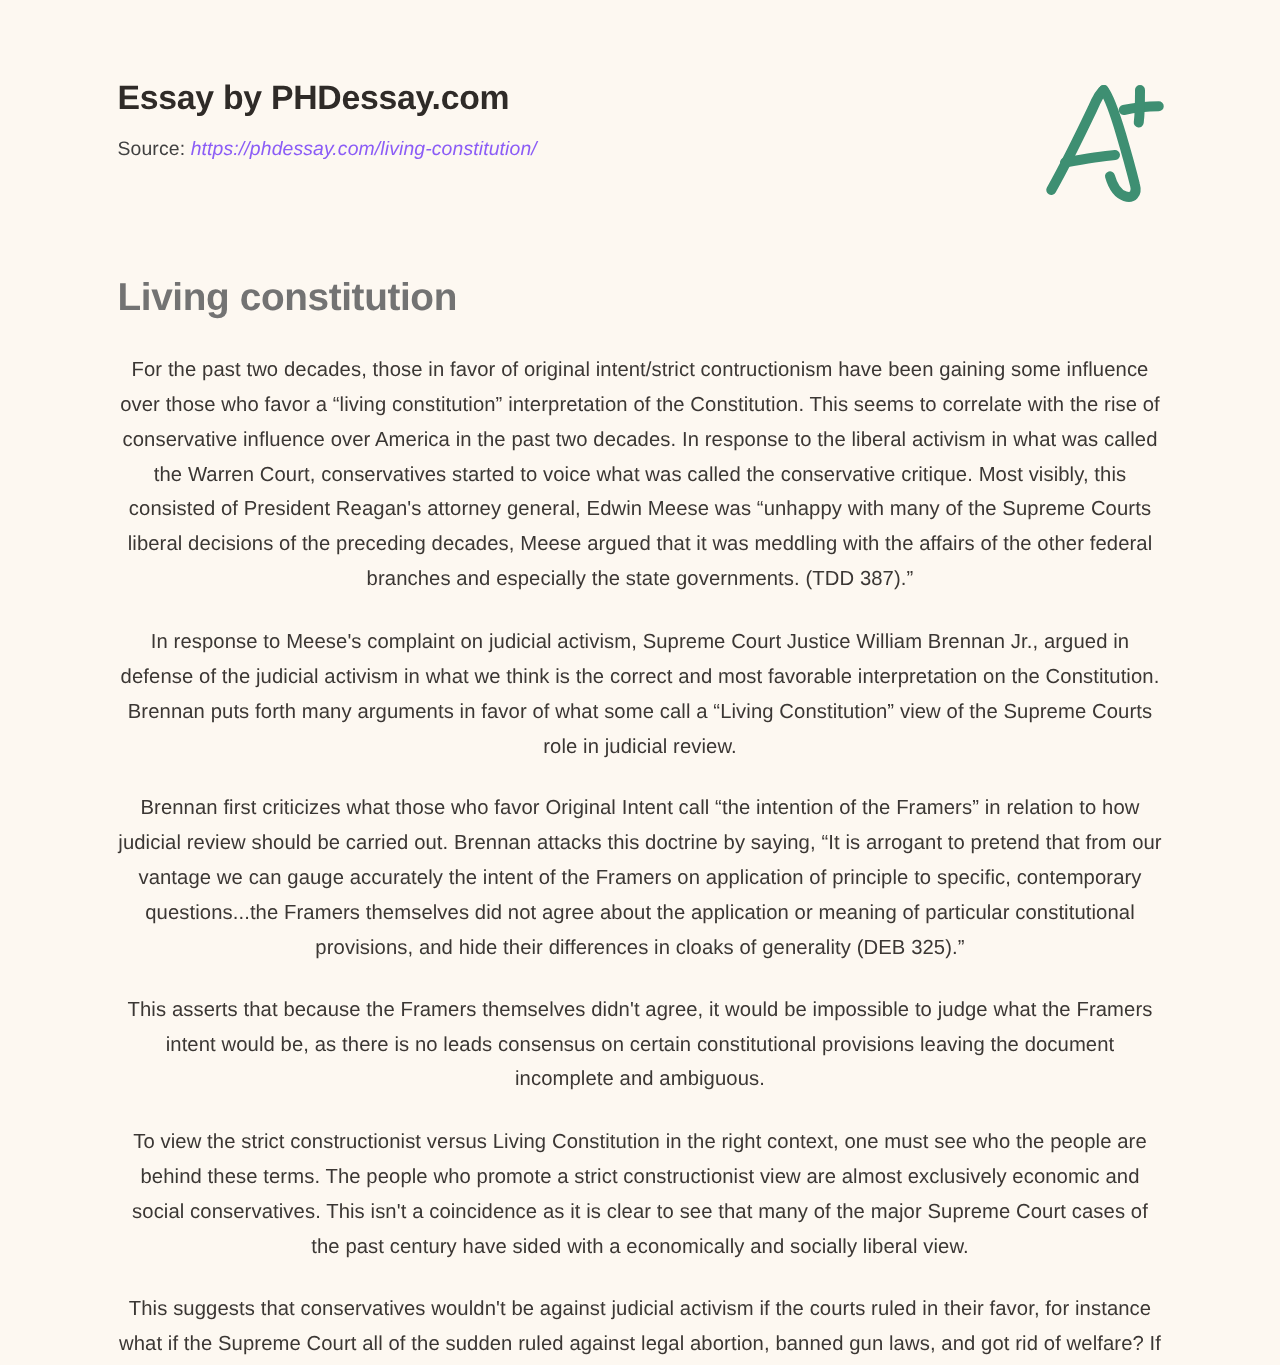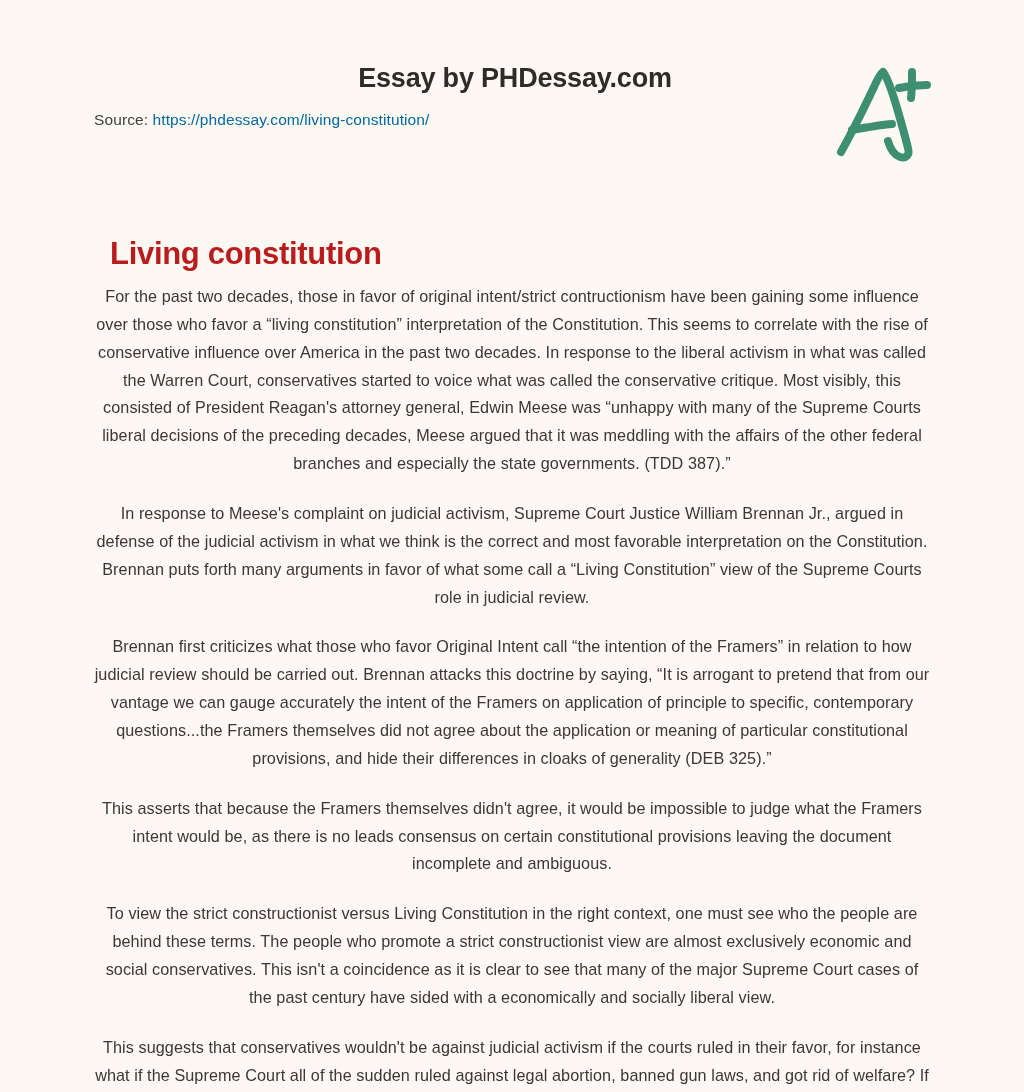--- a/index.html
+++ b/index.html
@@ -33,57 +33,57 @@
     box-sizing: border-box;
   }
 
   .brand-line {
     font-size: 27px;
     font-weight: 700;
     color: #2f2b28;
     letter-spacing: -0.2px;
     line-height: 1.2;
     margin: 0;
-    text-align: center;
   }
 
   .source-line {
     margin-top: 16px;
     font-size: 15.5px;
     color: #8d8880;
     line-height: 1.3;
     letter-spacing: 0.1px;
   }
 
   .source-label {
     color: #404040;
   }
 
   .source-url {
-    color: #0369a1;
+    color: #8b5cf6;
     text-decoration: none;
+    font-style: italic;
   }
 
   
   .logo {
     position: absolute;
     top: 58px;
     right: 84px;
     width: 110px;
     height: 110px;
   }
   .logo svg { display: block; }
 
   
   .title {
-    margin: 16px;
+    margin: 0;
     padding: 0 94px;
     font-size: 31px;
     font-weight: 700;
-    color: #b91c1c;
+    color: #737373;
     letter-spacing: -0.3px;
     line-height: 1.25;
     position: absolute;
     top: 219px;
     left: 0;
   }
 
   
   .article {
     position: absolute;

